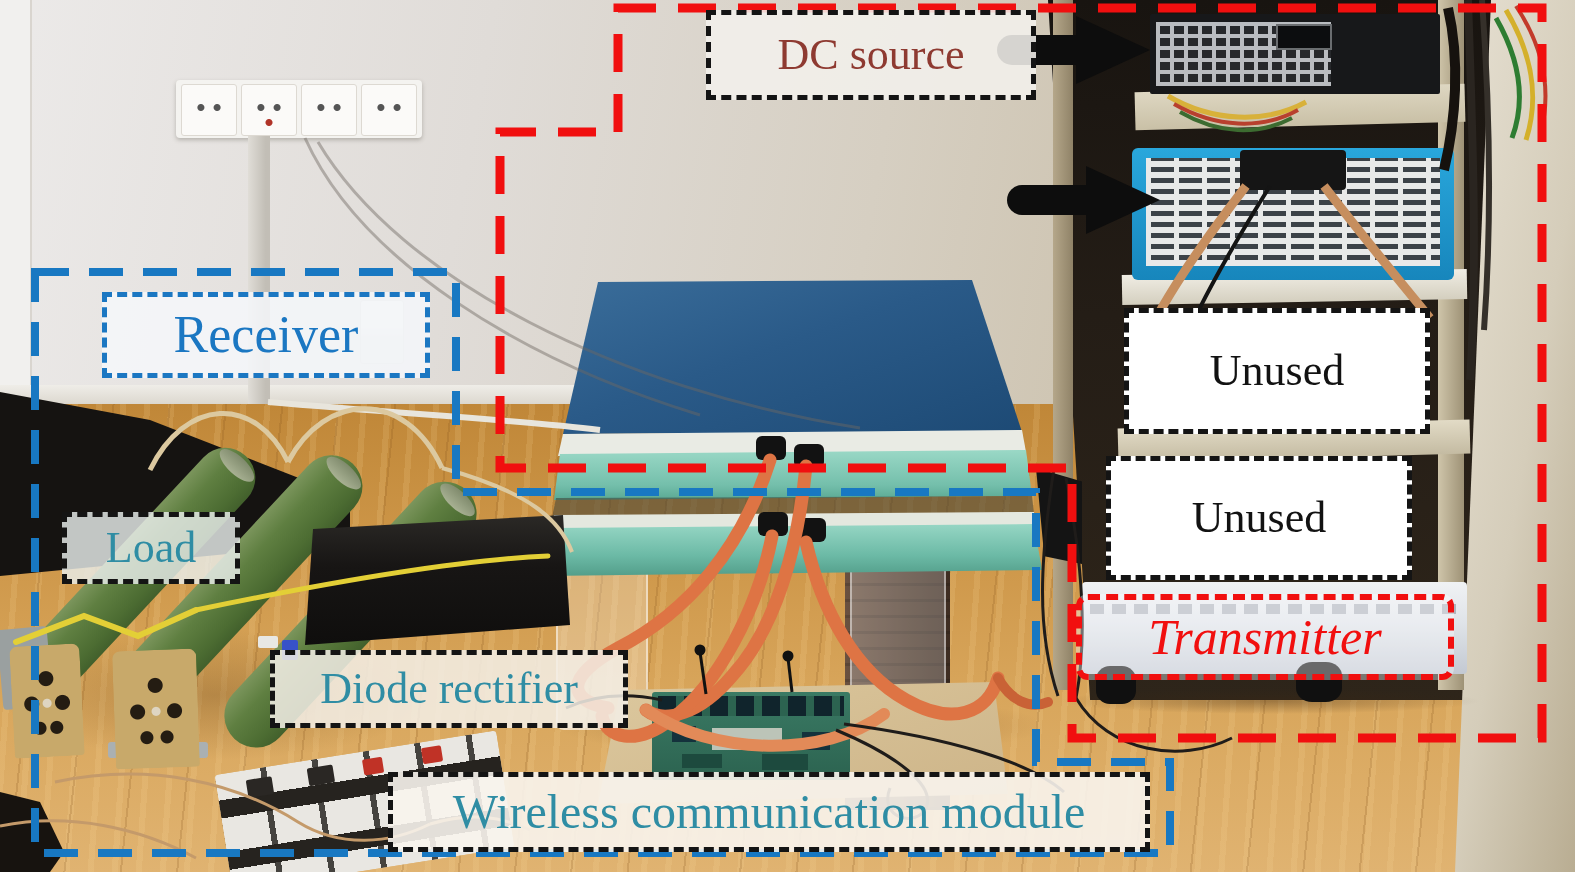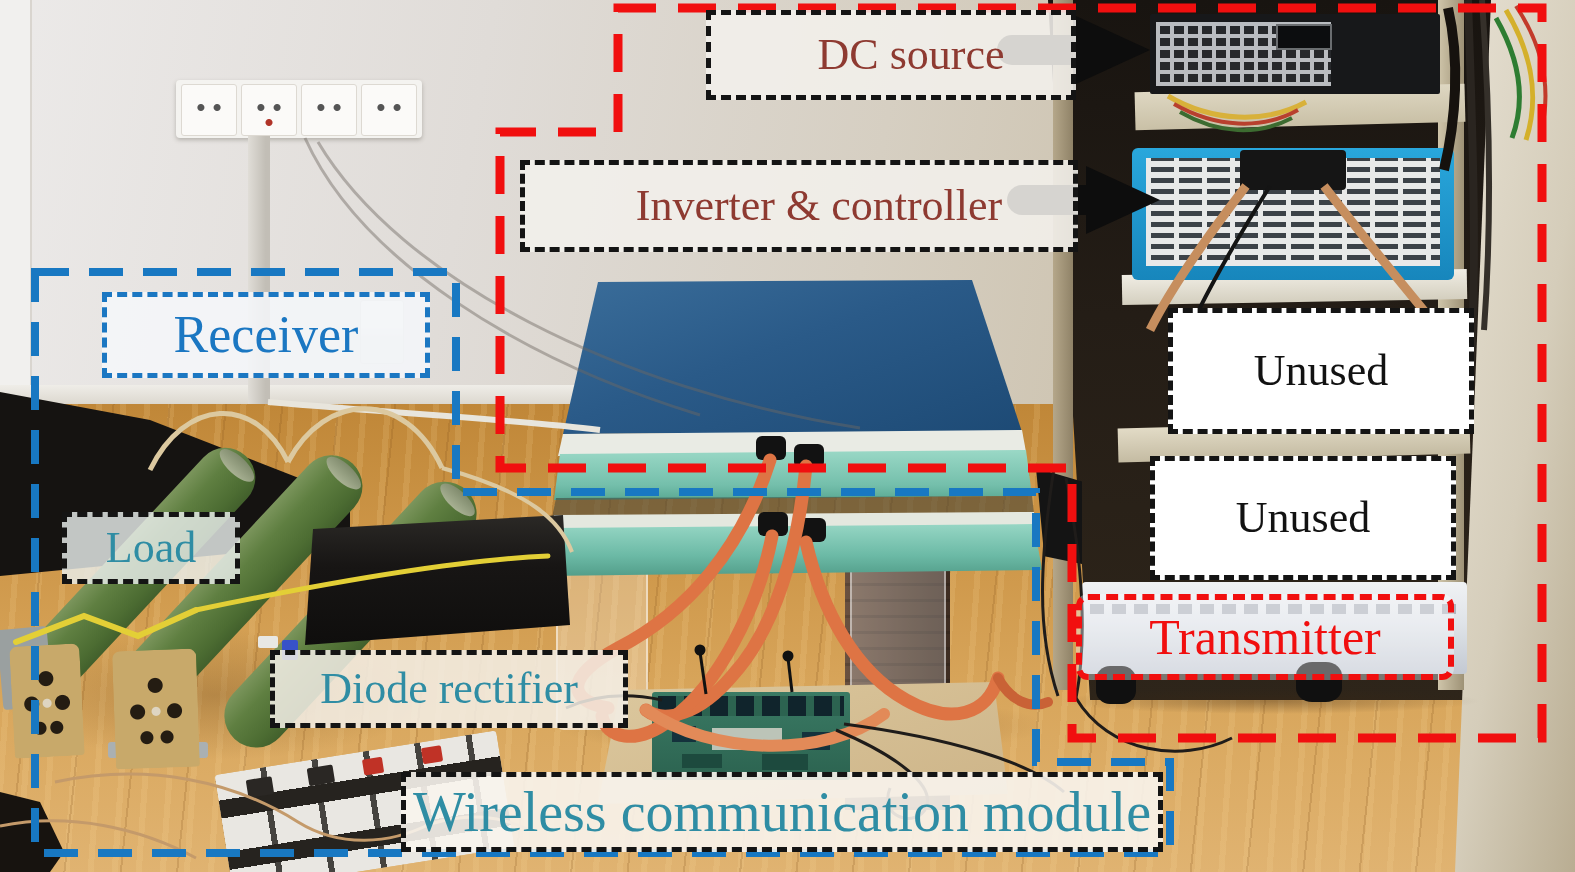--- a/index.html
+++ b/index.html
@@ -2,24 +2,24 @@
 <html style="--region_red: #f10f0f; --region_blue: #1878c2; --label_dark_red: #8e3a31; --label_teal: #2f8da4; --label_blue: #1b77c2; --label_black: #121212; --arrow_black: #0d0d0d; --box_border_black: #141414;"><head>
 <meta charset="utf-8">
 <style>
   html,body{margin:0;padding:0;background:#ffffff;}
   #stage{position:relative;width:1575px;height:872px;overflow:hidden;
          font-family:"Liberation Serif","DejaVu Serif",serif;}
   .abs{position:absolute;}
   .label-box{position:absolute;display:flex;align-items:center;justify-content:center;
     border:5px dashed var(--box_border_black,#141414);line-height:1;white-space:nowrap;
     font-family:"Liberation Serif","DejaVu Serif",serif;}
-  .t-darkred{color:var(--label_dark_red,#8e3a31);padding-left:40px;}
+  .t-darkred{color:var(--label_dark_red,#8e3a31);}
   .t-teal{color:var(--label_teal,#2f8da4);}
   .t-blue{color:var(--label_blue,#1b77c2);}
-  .t-black{color:var(--label_black,#121212);margin-left:44px;}
+  .t-black{color:var(--label_black,#121212);}
   .t-red{color:var(--region_red,#f10f0f);}
   svg{position:absolute;inset:0;pointer-events:none;}
   .stroke-region-red{stroke:var(--region_red,#f10f0f);}
   .stroke-region-blue{stroke:var(--region_blue,#1878c2);}
   .fill-arrow{fill:var(--arrow_black,#0d0d0d);}
   .stroke-arrow{stroke:var(--arrow_black,#0d0d0d);}
 </style>
 </head>
 <body>
 
@@ -274,23 +274,20 @@
     <g>
       <path class="stroke-arrow" d="M 1022 200 L 1090 200" stroke-width="30" stroke-linecap="round" fill="none"></path>
       <polygon class="fill-arrow" points="1086,166 1086,234 1160,200"></polygon>
     </g>
   </svg>
 
   <div class="label-box t-darkred" style="left:706px;top:10px;width:320px;height:80px;font-size:44px;background:rgba(242,240,236,.88);">
       <span>DC source</span>
     </div>
 
-  <div class="label-box t-darkred" style="left:520px;top:160px;width:508px;height:82px;font-size:44px;background:rgba(242,240,236,.88);">
-      <span>Inverter &amp; controller</span>
-    </div>
 
   <div class="label-box t-blue" style="left:102px;top:292px;width:318px;height:76px;font-size:52px;
        border-color:var(--label_blue,#1b77c2);background:rgba(244,247,250,.86);">
       <span>Receiver</span>
     </div>
 
 
   <div class="label-box t-teal" style="left:62px;top:512px;width:168px;height:62px;font-size:44px;background:rgba(233,238,236,.82);">
       <span>Load</span>
     </div>
@@ -302,21 +299,21 @@
 
   <div class="label-box t-black" style="left:1106px;top:456px;width:296px;height:114px;font-size:44px;background:#ffffff;">
       <span>Unused</span>
     </div>
 
   <div class="label-box t-teal" style="left:270px;top:650px;width:348px;height:68px;font-size:44px;background:rgba(243,239,231,.86);">
       <span>Diode rectifier</span>
     </div>
 
   <div class="label-box t-red" style="left:1076px;top:594px;width:366px;height:74px;font-size:50px;border-radius:12px;
-       border:6px dashed var(--region_red,#f10f0f);background:rgba(252,252,254,.38);">
+       border:6px dashed var(--region_red,#f10f0f);background:rgba(252,252,254,.38);font-style:italic;">
       <span>Transmitter</span>
     </div>
 
-  <div class="label-box t-teal" style="left:401px;top:772px;width:752px;height:70px;font-size:56px;background:rgba(248,244,237,.9);">
+  <div class="label-box t-teal" style="left:388px;top:772px;width:752px;height:70px;font-size:48px;background:rgba(248,244,237,.9);">
       <span>Wireless communication module</span>
     </div>
 
 </div>
 
 </body></html>

